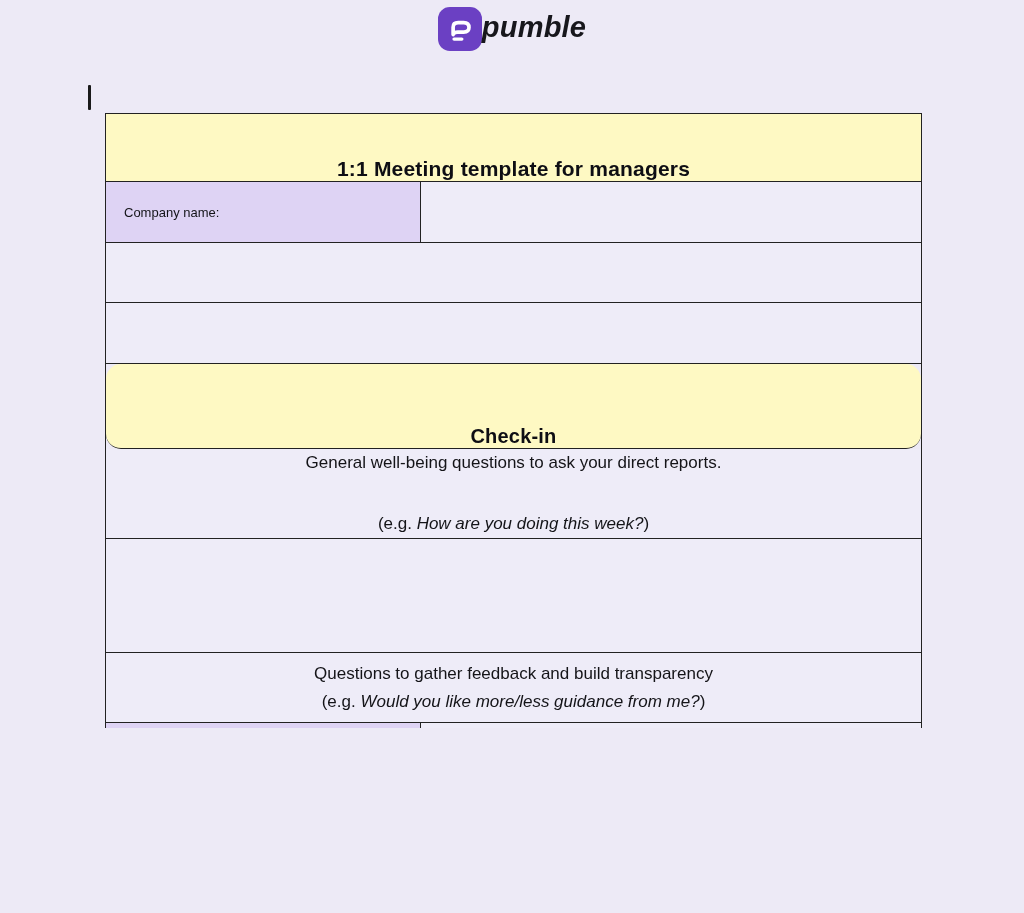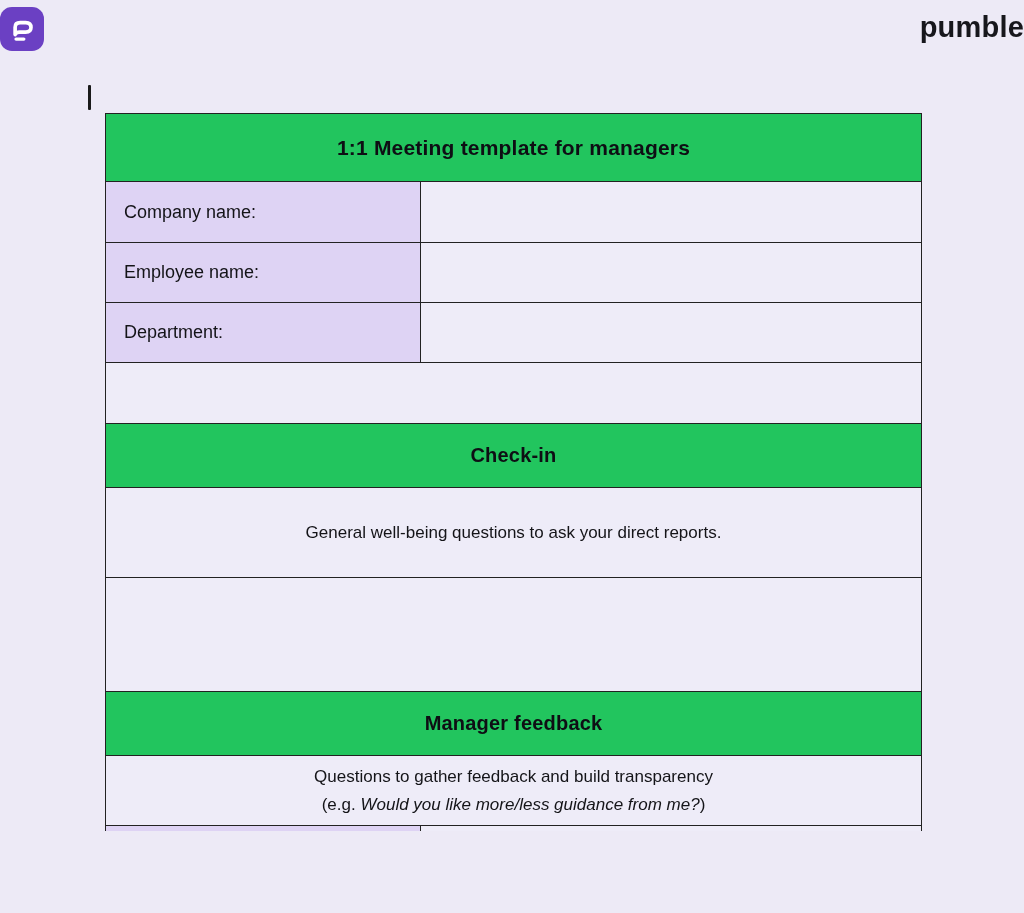--- a/index.html
+++ b/index.html
@@ -10,22 +10,23 @@
     background: #edeaf6;
     overflow: hidden;
     font-family: "Liberation Sans", sans-serif;
     color: #111111;
   }
 
   
   .brand {
     position: absolute;
     top: 6px; left: 0; width: 100%;
-    display: flex; align-items: center; justify-content: space-between;
+    display: flex; align-items: center; justify-content: center;
     height: 46px;
+    font-style: italic;
   }
   .brand-icon { width: 44px; height: 44px; display: block; }
   .brand-word {
     font-size: 29px;
     font-weight: 700;
     letter-spacing: 0.2px;
     color: #17171c;
     line-height: 1;
     padding-bottom: 4px;
   }
@@ -46,60 +47,60 @@
     width: 817px;
     border-top: 1.5px solid #222222;
     border-left: 1.5px solid #222222;
     border-right: 1.5px solid #222222;
     display: flex;
     flex-direction: column;
   }
   .row { display: flex; border-bottom: 1.5px solid #222222; }
 
   .row-header {
-    background: #22c55e;
-    align-items: center; justify-content: center;
+    background: #fef9c3;
+    align-items: flex-end; justify-content: center;
   }
   .row-header .hdr-text {
     font-weight: 700;
     font-size: 21px;
     color: #0e0e14;
     letter-spacing: 0.2px;
   }
   .row-title  { height: 68px; }
-  .row-sect   { height: 64px; }
+  .row-sect   { height: 85px; border-radius: 15px; }
   .row-sect .hdr-text { font-size: 20px; }
 
   .row-info   { height: 61px; }
   .row-info.alt { height: 60px; }
 
   .cell-label {
     width: 315px;
     background: #ded3f4;
     border-right: 1.5px solid #222222;
     display: flex; align-items: center;
     padding-left: 18px;
-    font-size: 18px;
+    font-size: 13px;
     color: #141418;
   }
   .cell-value {
     flex: 1;
     background: #eeecf8;
   }
 
   .row-desc {
     background: #eeecf8;
     flex-direction: column;
     align-items: center; justify-content: center;
     text-align: center;
     font-size: 17px;
     color: #141418;
     line-height: 28px;
   }
-  .row-desc1 { height: 90px; }
+  .row-desc1 { height: 90px; justify-content: space-between; }
   .row-desc2 { height: 70px; }
   .em { font-style: italic; }
 
   .row-notes { height: 114px; }
 
   .row-sliver { height: 5px; border-bottom: none; }
 </style>
 </head>
 <body>
 
@@ -118,44 +119,39 @@
 
   <div class="row row-header row-title">
     <span class="hdr-text">1:1 Meeting template for managers</span>
   </div>
 
   <div class="row row-info">
     <div class="cell-label">Company name:</div>
     <div class="cell-value"></div>
   </div>
   <div class="row row-info alt">
-    <div class="cell-label">Employee name:</div>
-    <div class="cell-value"></div>
-  </div>
-  <div class="row row-info alt">
-    <div class="cell-label">Department:</div>
     <div class="cell-value"></div>
   </div>
   <div class="row row-info">
     <div class="cell-value"></div>
   </div>
 
   <div class="row row-header row-sect">
     <span class="hdr-text">Check-in</span>
   </div>
   <div class="row row-desc row-desc1">
     <div>General well-being questions to ask your direct reports.</div>
+    <div>
+      <span>(e.g. </span><span class="em">How are you doing this week?</span><span>)</span>
+    </div>
   </div>
   <div class="row row-notes">
     <div class="cell-value"></div>
   </div>
 
-  <div class="row row-header row-sect">
-    <span class="hdr-text">Manager feedback</span>
-  </div>
   <div class="row row-desc row-desc2">
     <div>Questions to gather feedback and build transparency</div>
     <div>
       <span>(e.g. </span><span class="em">Would you like more/less guidance from me?</span><span>)</span>
     </div>
   </div>
 
   <div class="row row-sliver">
     <div class="cell-label"></div>
     <div class="cell-value"></div>

